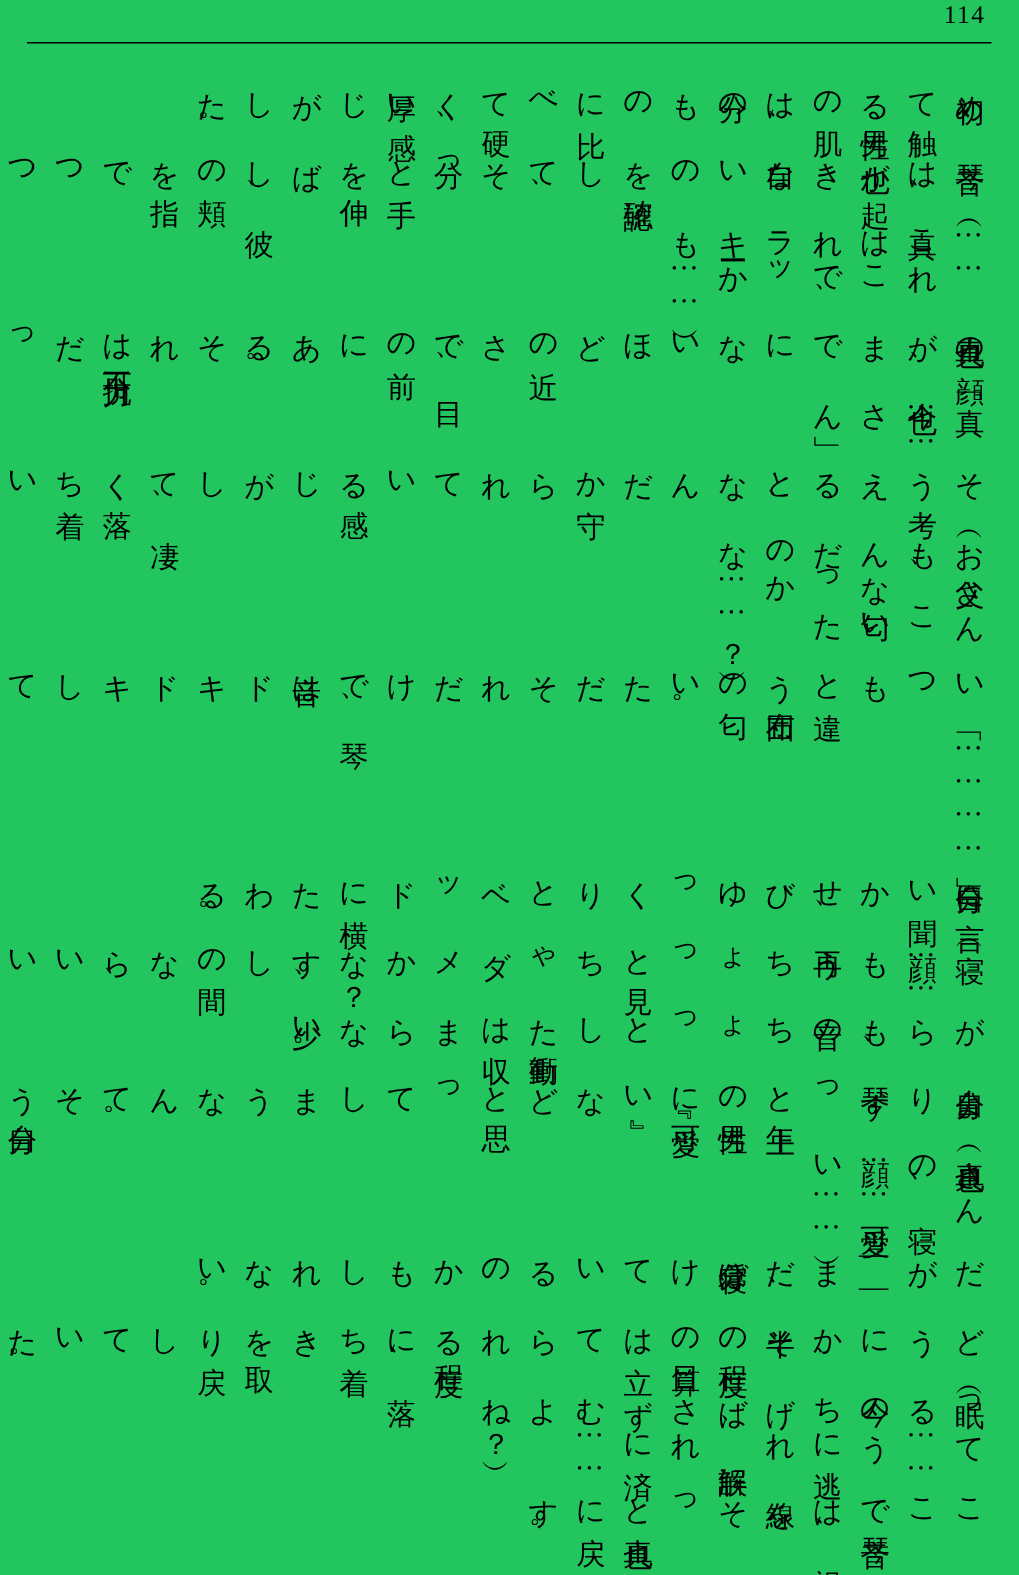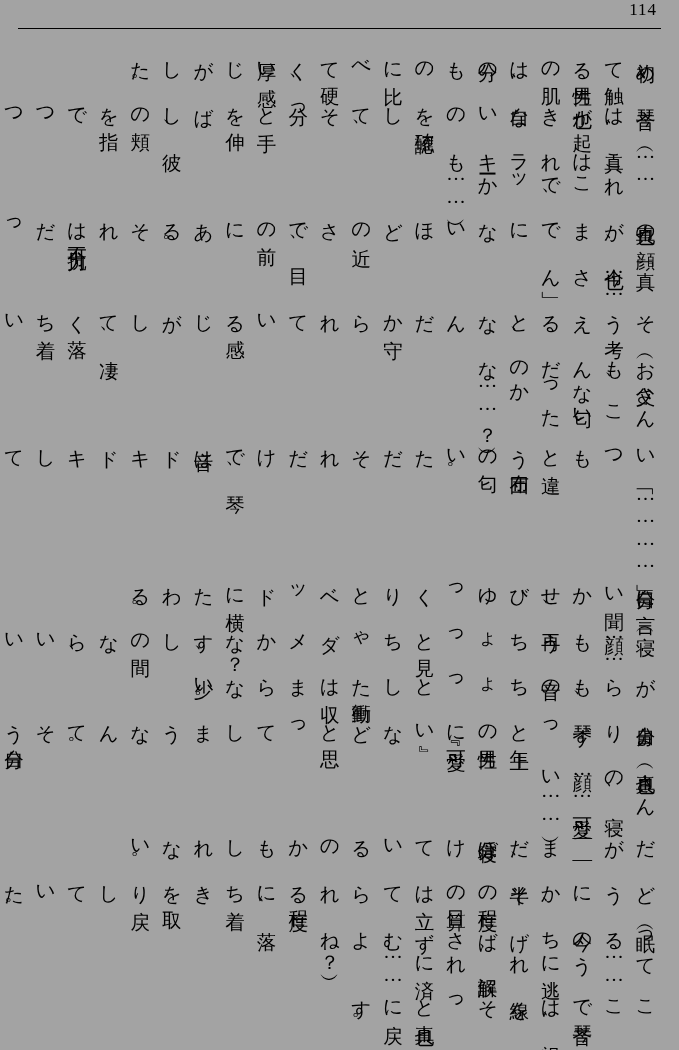--- a/index.html
+++ b/index.html
@@ -4,21 +4,21 @@
 <style>
   html, body {
     margin: 0;
     padding: 0;
     background: #ffffff;
   }
   .page {
     position: relative;
     width: 679px;
     height: 1050px;
-    background: #a3a3a3;
+    background: #22c55e;
     overflow: hidden;
     font-family: "Liberation Serif", "DejaVu Serif", serif;
     color: #000000;
   }
   .page-number {
     position: absolute;
     top: 0px;
     right: 22px;
     font-size: 17px;
     letter-spacing: 1px;

